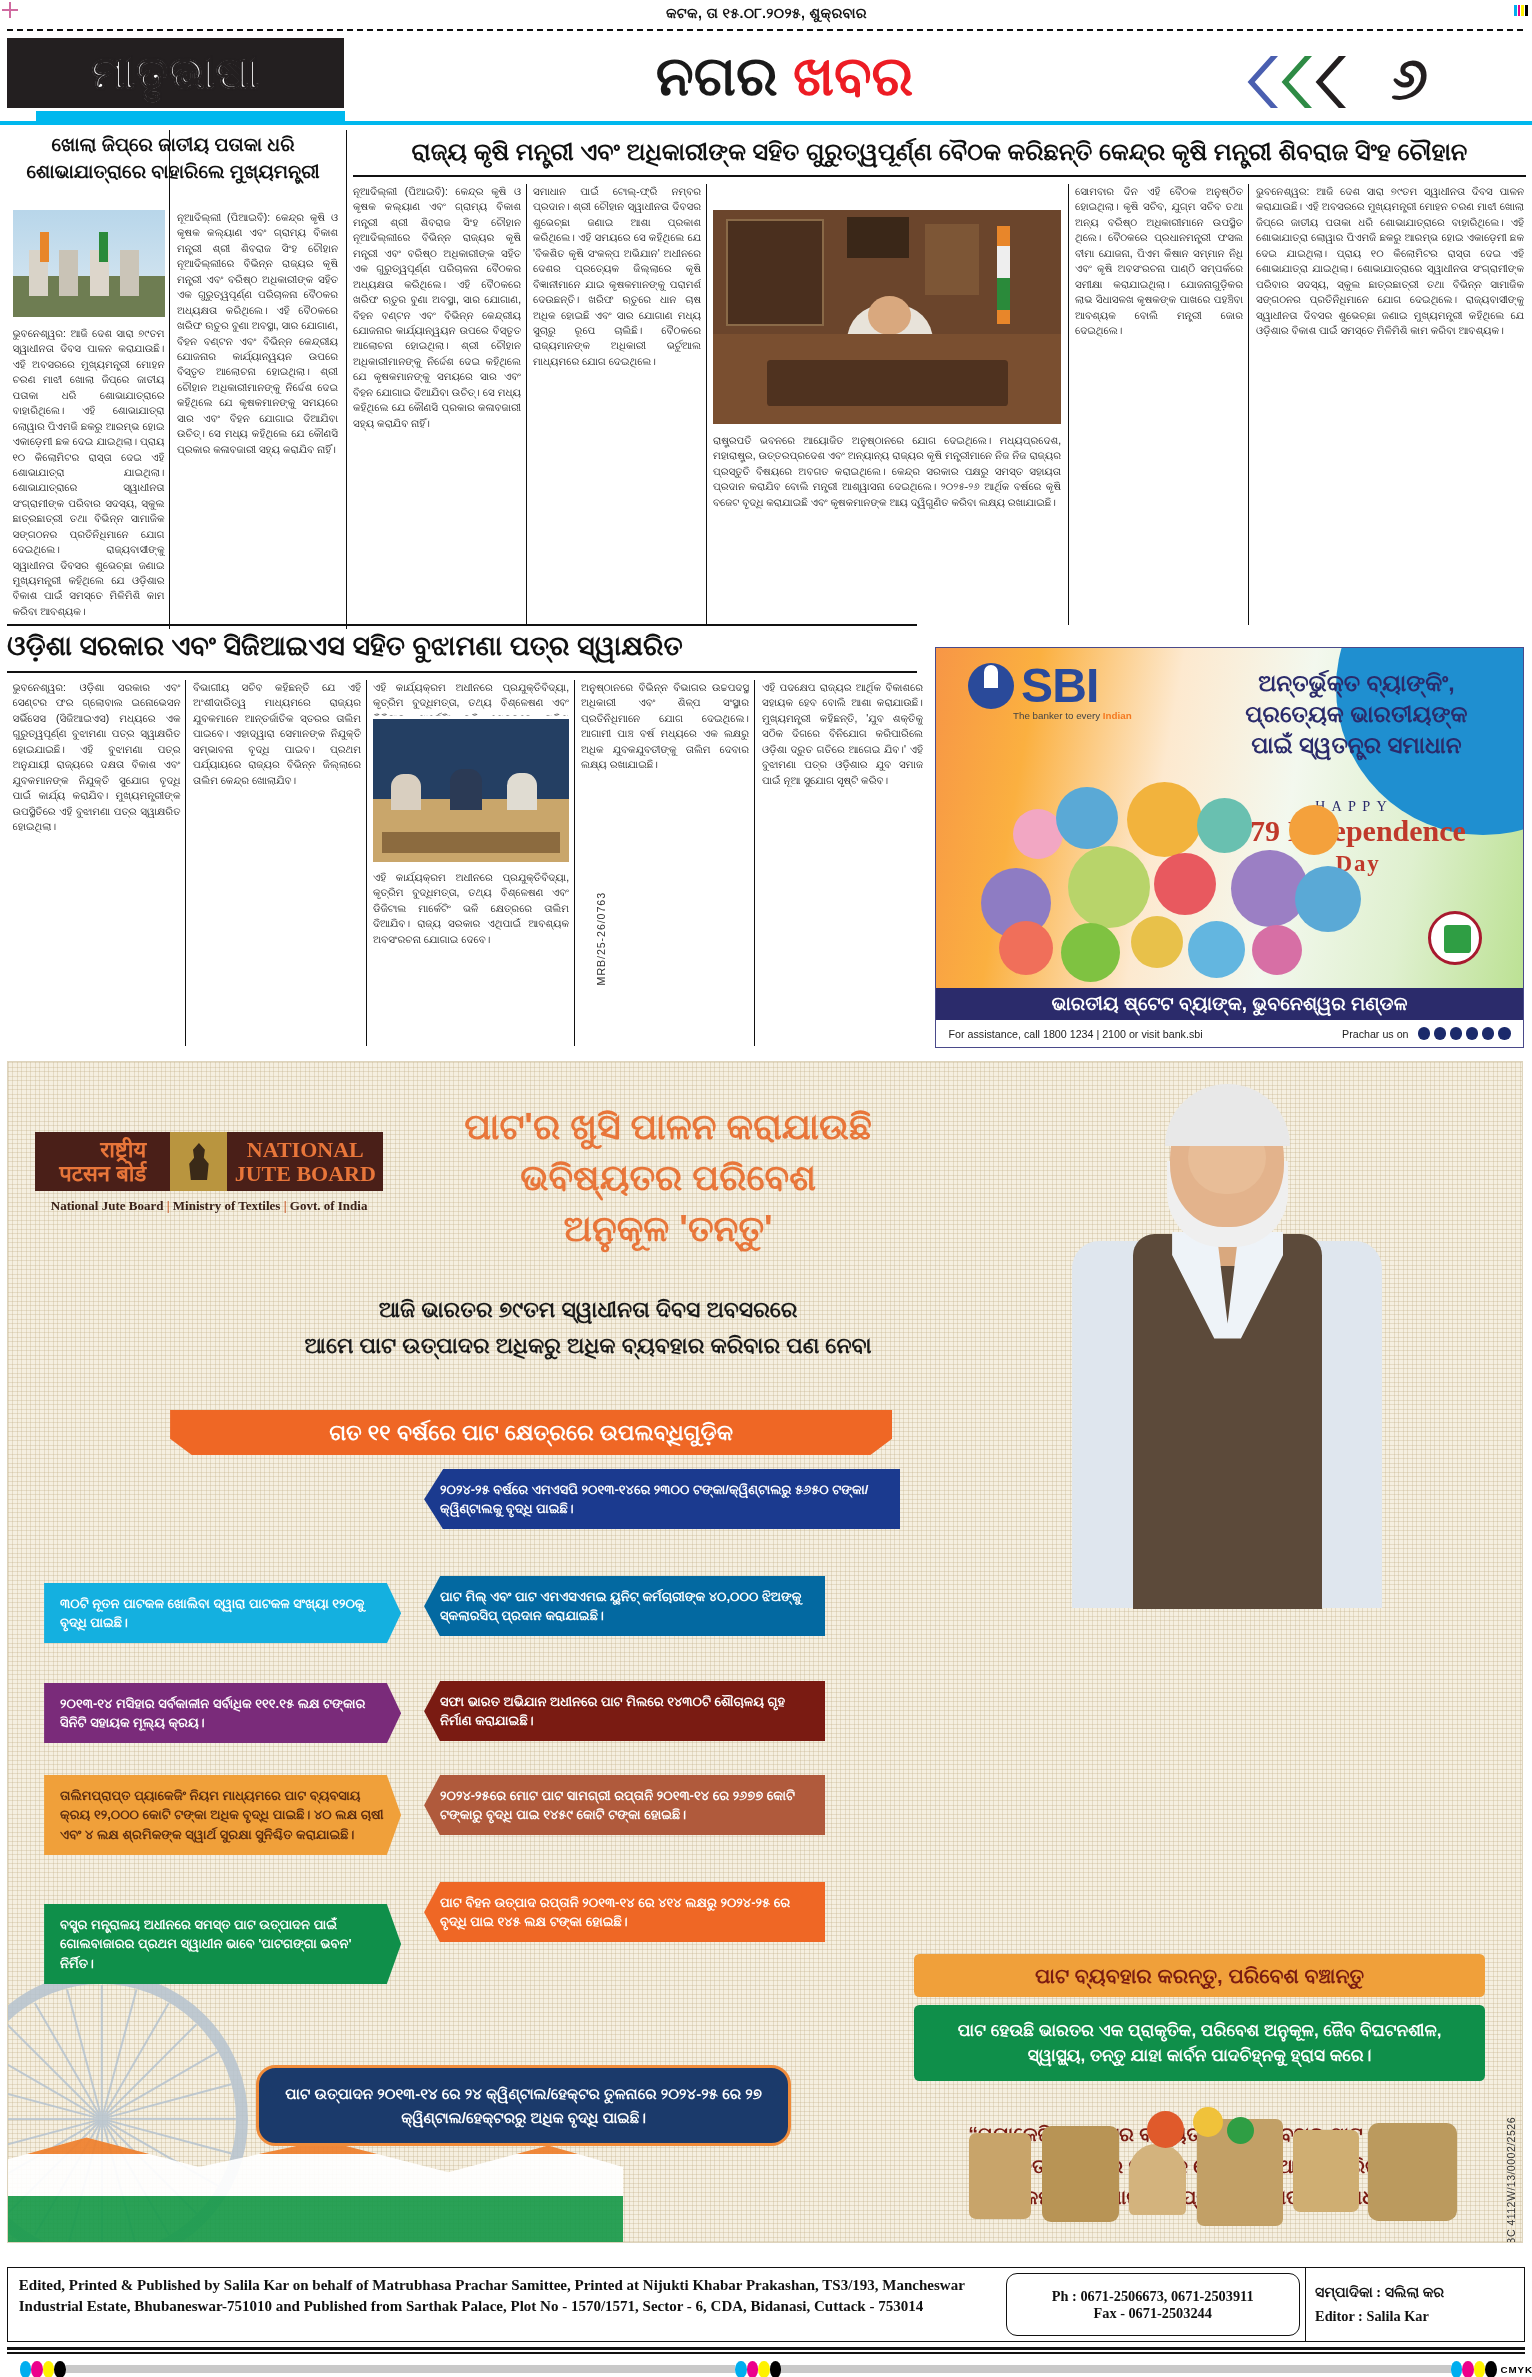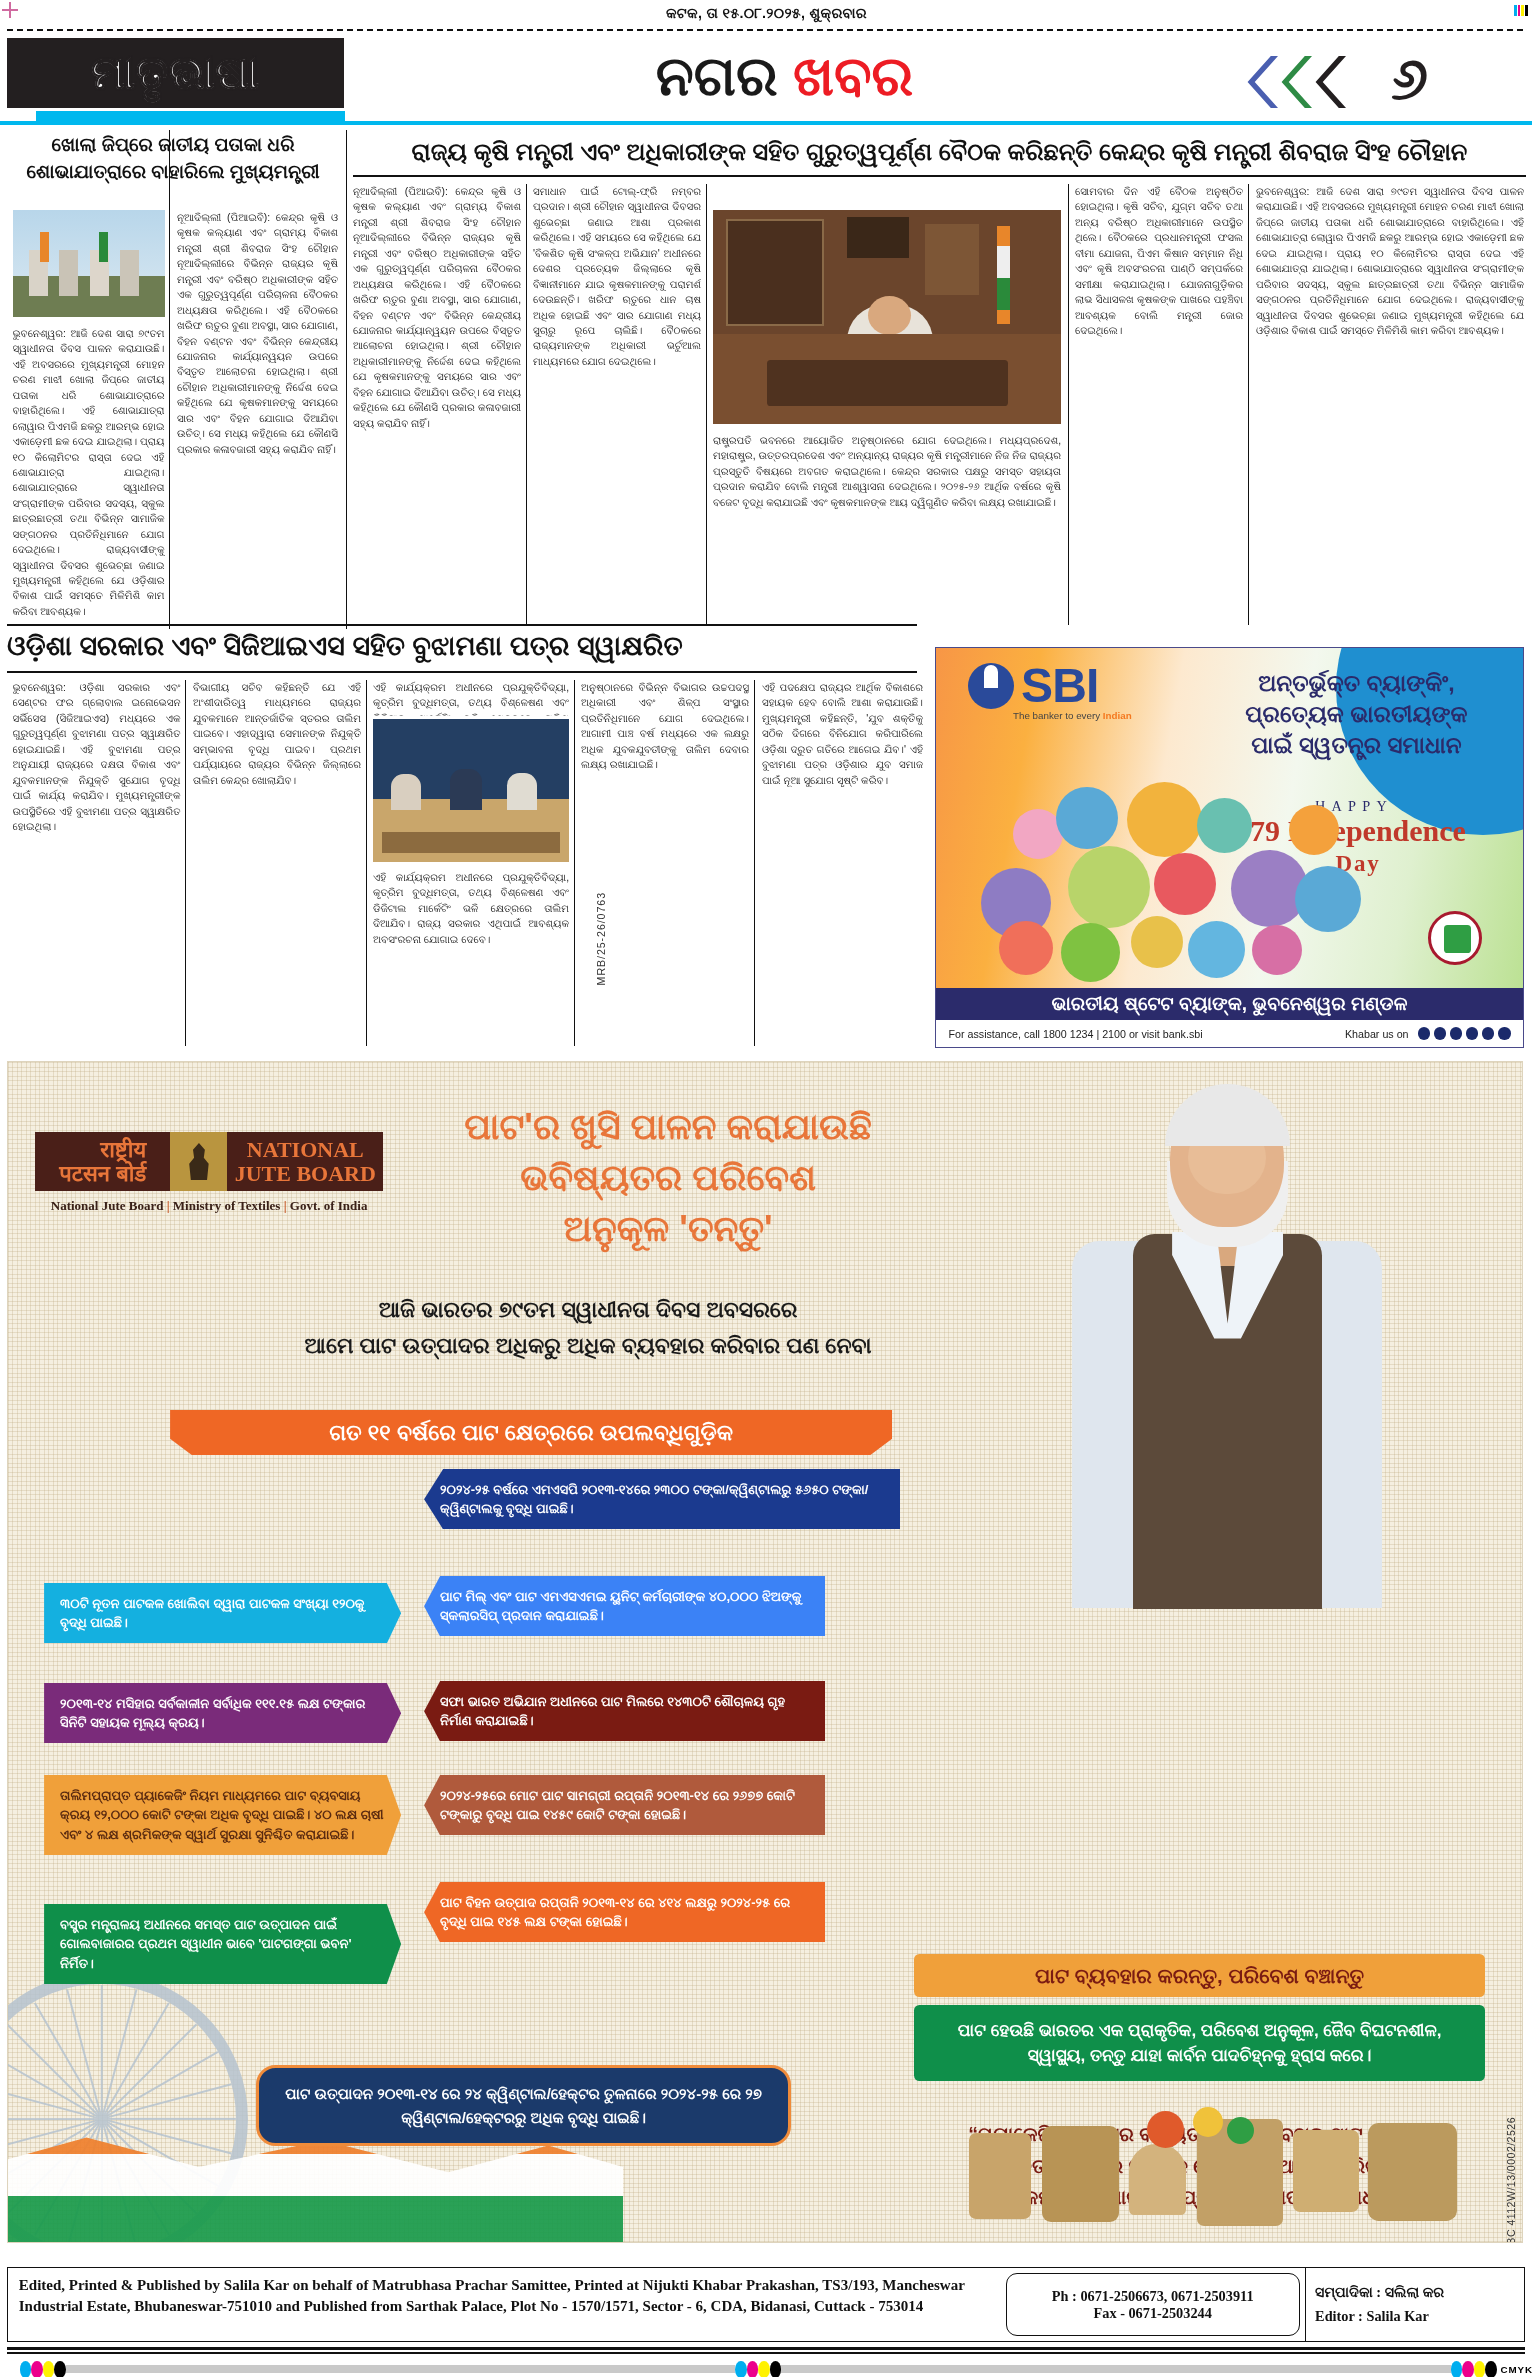--- a/index.html
+++ b/index.html
@@ -359,21 +359,21 @@
       <span class="bub" style="left:225px;top:139px;width:57px;height:57px;background:#63b6e0;"></span>
       <span class="bub" style="left:289px;top:143px;width:50px;height:50px;background:#d76fa5;"></span>
     </div>
 
     <div class="sbi-seal"></div>
 
     <div class="sbi-footbar">ଭାରତୀୟ ଷ୍ଟେଟ ବ୍ୟାଙ୍କ, ଭୁବନେଶ୍ୱର ମଣ୍ଡଳ</div>
     <div class="sbi-footnote">
       <span>For assistance, call 1800 1234 | 2100   or visit bank.sbi</span>
       <span class="socials">
-        <span style="margin-right:5.4px;">Khabar us on</span>
+        <span style="margin-right:5.4px;">Prachar us on</span>
         <i></i>
         <i></i>
         <i></i>
         <i></i>
         <i></i>
         <i></i>
       </span>
     </div>
   </div>
   <div class="mrb-code">MRB/25-26/0763</div>
@@ -447,21 +447,21 @@
     </div>
 
     <div class="ach-banner">ଗତ ୧୧ ବର୍ଷରେ ପାଟ କ୍ଷେତ୍ରରେ ଉପଲବ୍ଧିଗୁଡ଼ିକ</div>
 
     <div class="ach lft" style="left:36px;top:521px;width:357px;background:#14b0e0;">୩୦ଟି ନୂତନ ପାଟକଳ ଖୋଲିବା ଦ୍ୱାରା ପାଟକଳ ସଂଖ୍ୟା ୧୨୦କୁ ବୃଦ୍ଧି ପାଇଛି।</div>
     <div class="ach lft" style="left:36px;top:621px;width:357px;background:#7a2b7a;">୨୦୧୩-୧୪ ମସିହାର ସର୍ବକାଳୀନ ସର୍ବାଧିକ ୧୧୧.୧୫ ଲକ୍ଷ ଟଙ୍କାର ସିନିଟି ସହାୟକ ମୂଲ୍ୟ କ୍ରୟ।</div>
     <div class="ach lft" style="left:36px;top:713px;width:357px;background:#f0a03a;color:#5a2a10;">ତାଲିମପ୍ରାପ୍ତ ପ୍ୟାକେଜିଂ ନିୟମ ମାଧ୍ୟମରେ ପାଟ ବ୍ୟବସାୟ କ୍ରୟ ୧୨,୦୦୦ କୋଟି ଟଙ୍କା ଅଧିକ ବୃଦ୍ଧି ପାଇଛି। ୪୦ ଲକ୍ଷ ଚାଷୀ ଏବଂ ୪ ଲକ୍ଷ ଶ୍ରମିକଙ୍କ ସ୍ୱାର୍ଥ ସୁରକ୍ଷା ସୁନିଶ୍ଚିତ କରାଯାଇଛି।</div>
     <div class="ach lft" style="left:36px;top:842px;width:357px;background:#0f8f4a;">ବସ୍ତ୍ର ମନ୍ତ୍ରାଳୟ ଅଧୀନରେ ସମସ୍ତ ପାଟ ଉତ୍ପାଦନ ପାଇଁ ଗୋଲବାଜାରର ପ୍ରଥମ ସ୍ୱାଧୀନ ଭାବେ 'ପାଟଗଙ୍ଗା ଭବନ' ନିର୍ମିତ।</div>
 
     <div class="ach rgt" style="left:416px;top:407px;width:476px;background:#1b3a8f;">୨୦୨୪-୨୫ ବର୍ଷରେ ଏମଏସପି ୨୦୧୩-୧୪ରେ ୨୩୦୦ ଟଙ୍କା/କ୍ୱିଣ୍ଟାଲରୁ ୫୬୫୦ ଟଙ୍କା/କ୍ୱିଣ୍ଟାଲକୁ ବୃଦ୍ଧି ପାଇଛି।</div>
-    <div class="ach rgt" style="left:416px;top:514px;width:401px;background:#3b82f6;">ପାଟ ମିଲ୍ ଏବଂ ପାଟ ଏମଏସଏମଇ ୟୁନିଟ୍ କର୍ମଚାରୀଙ୍କ ୪୦,୦୦୦ ଝିଅଙ୍କୁ ସ୍କଲାରସିପ୍ ପ୍ରଦାନ କରାଯାଇଛି।</div>
+    <div class="ach rgt" style="left:416px;top:514px;width:401px;background:#0369a1;">ପାଟ ମିଲ୍ ଏବଂ ପାଟ ଏମଏସଏମଇ ୟୁନିଟ୍ କର୍ମଚାରୀଙ୍କ ୪୦,୦୦୦ ଝିଅଙ୍କୁ ସ୍କଲାରସିପ୍ ପ୍ରଦାନ କରାଯାଇଛି।</div>
     <div class="ach rgt" style="left:416px;top:619px;width:401px;background:#7a1b12;">ସଫା ଭାରତ ଅଭିଯାନ ଅଧୀନରେ ପାଟ ମିଲରେ ୧୪୩୦ଟି ଶୌଚାଳୟ ଗୃହ ନିର୍ମାଣ କରାଯାଇଛି।</div>
     <div class="ach rgt" style="left:416px;top:713px;width:401px;background:#b05a3c;">୨୦୨୪-୨୫ରେ ମୋଟ ପାଟ ସାମଗ୍ରୀ ରପ୍ତାନି ୨୦୧୩-୧୪ ରେ ୨୬୭୭ କୋଟି ଟଙ୍କାରୁ ବୃଦ୍ଧି ପାଇ ୧୪୫୯ କୋଟି ଟଙ୍କା ହୋଇଛି।</div>
     <div class="ach rgt" style="left:416px;top:820px;width:401px;background:#ef6725;">ପାଟ ବିହନ ଉତ୍ପାଦ ରପ୍ତାନି ୨୦୧୩-୧୪ ରେ ୪୧୪ ଲକ୍ଷରୁ ୨୦୨୪-୨୫ ରେ ବୃଦ୍ଧି ପାଇ ୧୪୫ ଲକ୍ଷ ଟଙ୍କା ହୋଇଛି।</div>
 
     <div class="prod-box">ପାଟ ଉତ୍ପାଦନ ୨୦୧୩-୧୪ ରେ ୨୪ କ୍ୱିଣ୍ଟାଲ/ହେକ୍ଟର ତୁଳନାରେ ୨୦୨୪-୨୫ ରେ ୨୭ କ୍ୱିଣ୍ଟାଲ/ହେକ୍ଟରରୁ ଅଧିକ ବୃଦ୍ଧି ପାଇଛି।</div>
 
     <div class="modi">
       <span class="kurta-l" style="position:absolute;left:14.3px;top:166px;width:80px;height:367px;background:#dfe6ee;border-radius:27px 9px 0 0;"></span>
       <span class="kurta-r" style="position:absolute;left:244px;top:166px;width:80px;height:367px;background:#dfe6ee;border-radius:9px 27px 0 0;"></span>
       <span class="vest"></span>

